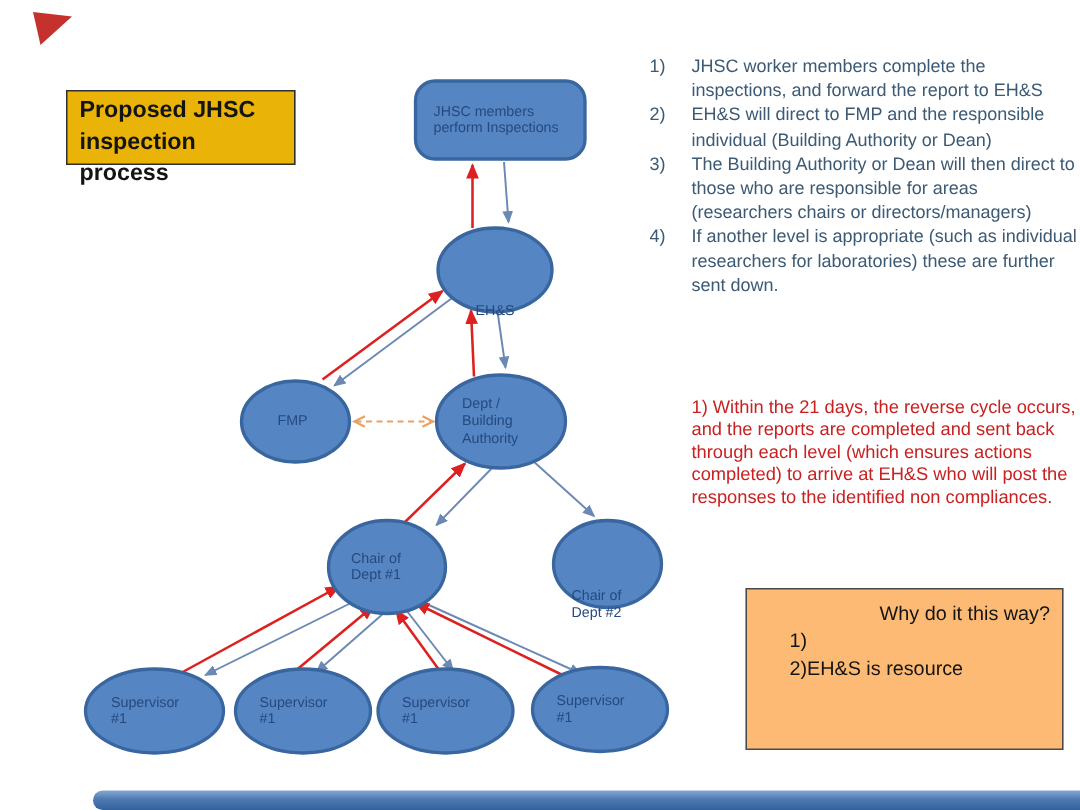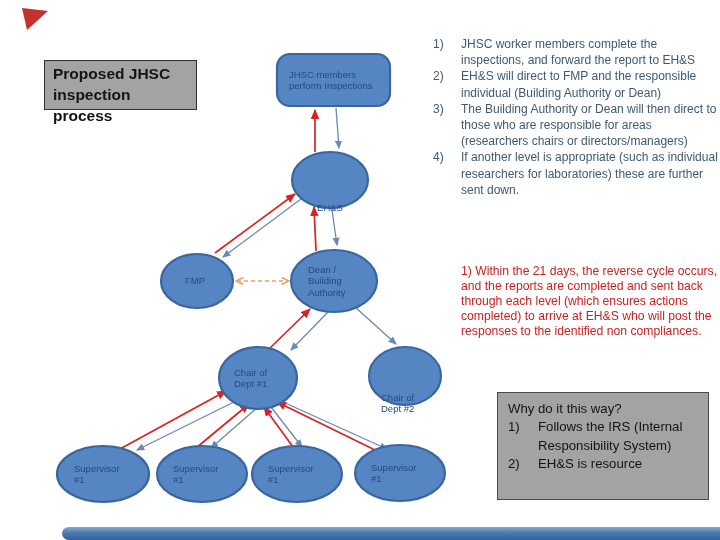--- a/index.html
+++ b/index.html
@@ -8,38 +8,38 @@
     font-family:"Liberation Sans", sans-serif;
   }
   #diagram{position:absolute;left:0;top:0;}
   .label{
     position:absolute;display:flex;align-items:center;justify-content:center;
     text-align:left;color:#254a80;font-size:9.5px;line-height:1.2;
     pointer-events:none;
   }
   #title-box{
     position:absolute;left:44px;top:60px;width:153px;height:50px;
-    border:1.5px solid #2f2f2f;background:#a3a3a3;box-sizing:border-box;
+    border:1.5px solid #2f2f2f;background:#eab308;box-sizing:border-box;
     padding:2px 16px 0 8px;font-weight:bold;font-size:15.5px;line-height:21px;color:#141414;
   }
   #process-list{
     position:absolute;left:433px;top:36px;width:287px;
     font-size:12px;line-height:16.2px;color:#3c5a74;
   }
   .step{display:flex;}
   .step-num{width:28px;flex:none;}
   .step-text{flex:1;padding-right:0;}
   #reverse-note{
     position:absolute;left:461px;top:264px;width:258px;
     font-size:12.2px;line-height:14.9px;color:#c92121;font-weight:normal;
   }
   #why-box{
     position:absolute;left:497px;top:392px;width:212px;min-height:108px;
-    border:1.5px solid #4a4a4a;background:#a3a3a3;box-sizing:border-box;
-    padding:7px 8px 6px 10px;color:#141414;font-size:13.2px;line-height:18.4px;
+    border:1.5px solid #4a4a4a;background:#fdba74;box-sizing:border-box;
+    padding:7px 8px 6px 10px;color:#141414;font-size:13.2px;line-height:18.4px;text-align:right;
   }
   .why-item{display:flex;}
   .why-num{width:30px;flex:none;}
   .why-text{max-width:152px;}
   #footer-bar{
     position:absolute;left:62px;top:527px;width:658px;height:13px;
     background:linear-gradient(180deg,#86a8d3 0%,#4d7ab0 45%,#31619c 100%);
     border-radius:7px 0 0 7px;
   }
 </style>
@@ -101,21 +101,21 @@
       <ellipse cx="103" cy="474" rx="46" ry="28"></ellipse>
       <ellipse cx="202" cy="474" rx="45" ry="28"></ellipse>
       <ellipse cx="297" cy="474" rx="45" ry="28"></ellipse>
       <ellipse cx="400" cy="473" rx="45" ry="28"></ellipse>
     </g>
   </svg>
 
   <div class="label" style="left:289px;top:56px;width:88px;height:48px;">JHSC members perform Inspections</div>
   <div class="label" style="left:292px;top:152px;width:76px;height:56px;margin-top:28px;">EH&amp;S</div>
   <div class="label" style="left:159px;top:254px;width:72px;height:54px;">FMP</div>
-  <div class="label" style="left:308px;top:250px;width:52px;height:62px;">Dean / Building Authority</div>
+  <div class="label" style="left:308px;top:250px;width:52px;height:62px;">Dept / Building Authority</div>
   <div class="label" style="left:234px;top:347px;width:48px;height:62px;">Chair of Dept #1</div>
   <div class="label" style="left:381px;top:347px;width:48px;height:58px;margin-top:27px;">Chair of Dept #2</div>
   <div class="label" style="left:74px;top:446px;width:58px;height:56px;">Supervisor #1</div>
   <div class="label" style="left:173px;top:446px;width:58px;height:56px;">Supervisor #1</div>
   <div class="label" style="left:268px;top:446px;width:58px;height:56px;">Supervisor #1</div>
   <div class="label" style="left:371px;top:445px;width:58px;height:56px;">Supervisor #1</div>
 
   <div id="title-box">
     <span>Proposed JHSC inspection process</span>
   </div>
@@ -138,21 +138,20 @@
       <div class="step-text">If another level is appropriate (such as individual researchers for laboratories) these are further sent down.</div>
     </div>
   </div>
 
   <div id="reverse-note">1) Within the 21 days, the reverse cycle occurs, and the reports are completed and sent back through each level (which ensures actions completed) to arrive at EH&amp;S who will post the responses to the identified non compliances.</div>
 
   <div id="why-box">
     <div>Why do it this way?</div>
     <div class="why-item">
       <div class="why-num">1)</div>
-      <div class="why-text">Follows the IRS (Internal Responsibility System)</div>
     </div>
     <div class="why-item">
       <div class="why-num">2)</div>
       <div class="why-text">EH&amp;S is resource</div>
     </div>
   </div>
 
   <div id="footer-bar"></div>
 
 </div>

